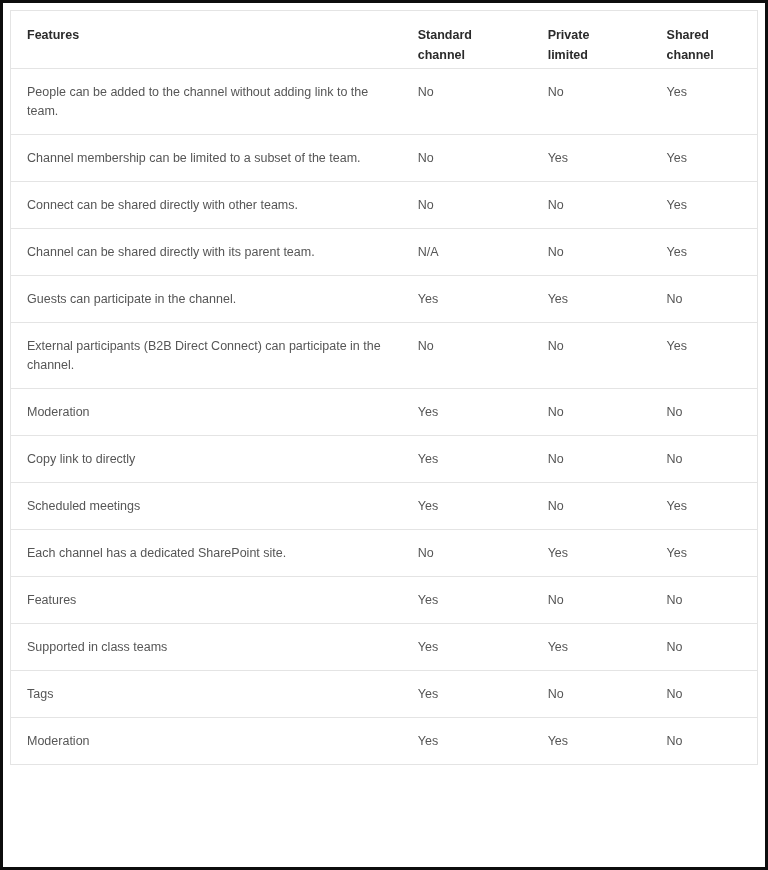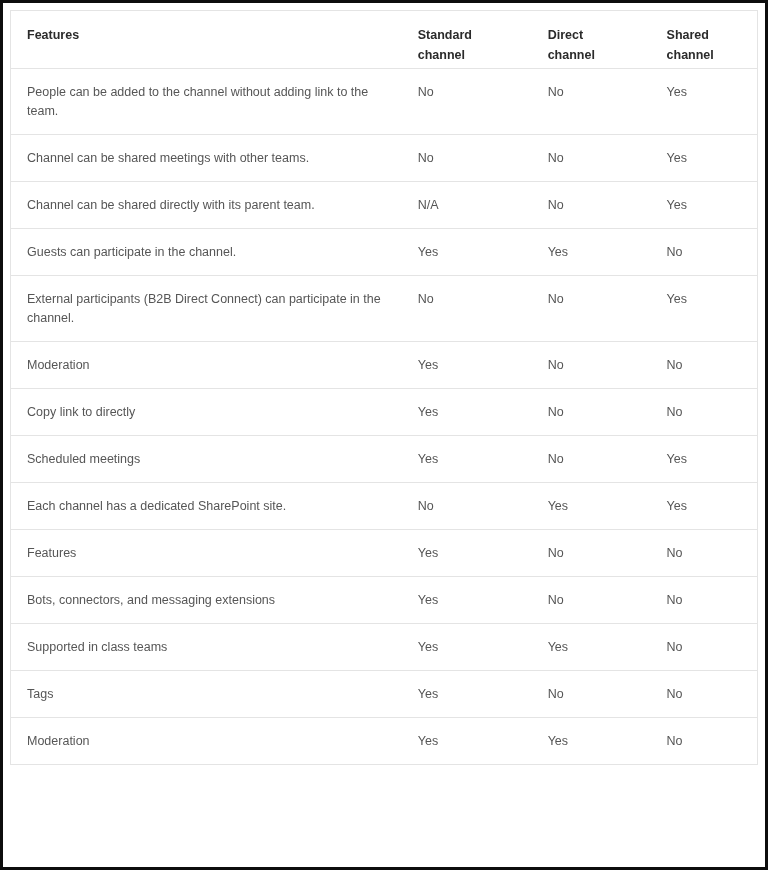--- a/index.html
+++ b/index.html
@@ -68,36 +68,42 @@
     </colgroup>
     <thead>
       <tr>
         <th class="feature-col">
           <span class="hdr-wrap">Features</span>
         </th>
         <th>
           <span class="hdr-wrap">Standard channel</span>
         </th>
         <th>
-          <span class="hdr-wrap">Direct channel</span>
+          <span class="hdr-wrap">Private limited</span>
         </th>
         <th>
           <span class="hdr-wrap">Shared channel</span>
         </th>
       </tr>
     </thead>
     <tbody>
         <tr>
           <td class="feature-cell">People can be added to the channel without adding link to the team.</td>
           <td class="value-cell">No</td>
           <td class="value-cell">No</td>
           <td class="value-cell">Yes</td>
         </tr>
         <tr>
-          <td class="feature-cell">Channel can be shared meetings with other teams.</td>
+          <td class="feature-cell">Channel membership can be limited to a subset of the team.</td>
+          <td class="value-cell">No</td>
+          <td class="value-cell">Yes</td>
+          <td class="value-cell">Yes</td>
+        </tr>
+        <tr>
+          <td class="feature-cell">Connect can be shared directly with other teams.</td>
           <td class="value-cell">No</td>
           <td class="value-cell">No</td>
           <td class="value-cell">Yes</td>
         </tr>
         <tr>
           <td class="feature-cell">Channel can be shared directly with its parent team.</td>
           <td class="value-cell">N/A</td>
           <td class="value-cell">No</td>
           <td class="value-cell">Yes</td>
         </tr>
@@ -137,26 +143,20 @@
           <td class="value-cell">Yes</td>
           <td class="value-cell">Yes</td>
         </tr>
         <tr>
           <td class="feature-cell">Features</td>
           <td class="value-cell">Yes</td>
           <td class="value-cell">No</td>
           <td class="value-cell">No</td>
         </tr>
         <tr>
-          <td class="feature-cell">Bots, connectors, and messaging extensions</td>
-          <td class="value-cell">Yes</td>
-          <td class="value-cell">No</td>
-          <td class="value-cell">No</td>
-        </tr>
-        <tr>
           <td class="feature-cell">Supported in class teams</td>
           <td class="value-cell">Yes</td>
           <td class="value-cell">Yes</td>
           <td class="value-cell">No</td>
         </tr>
         <tr>
           <td class="feature-cell">Tags</td>
           <td class="value-cell">Yes</td>
           <td class="value-cell">No</td>
           <td class="value-cell">No</td>

